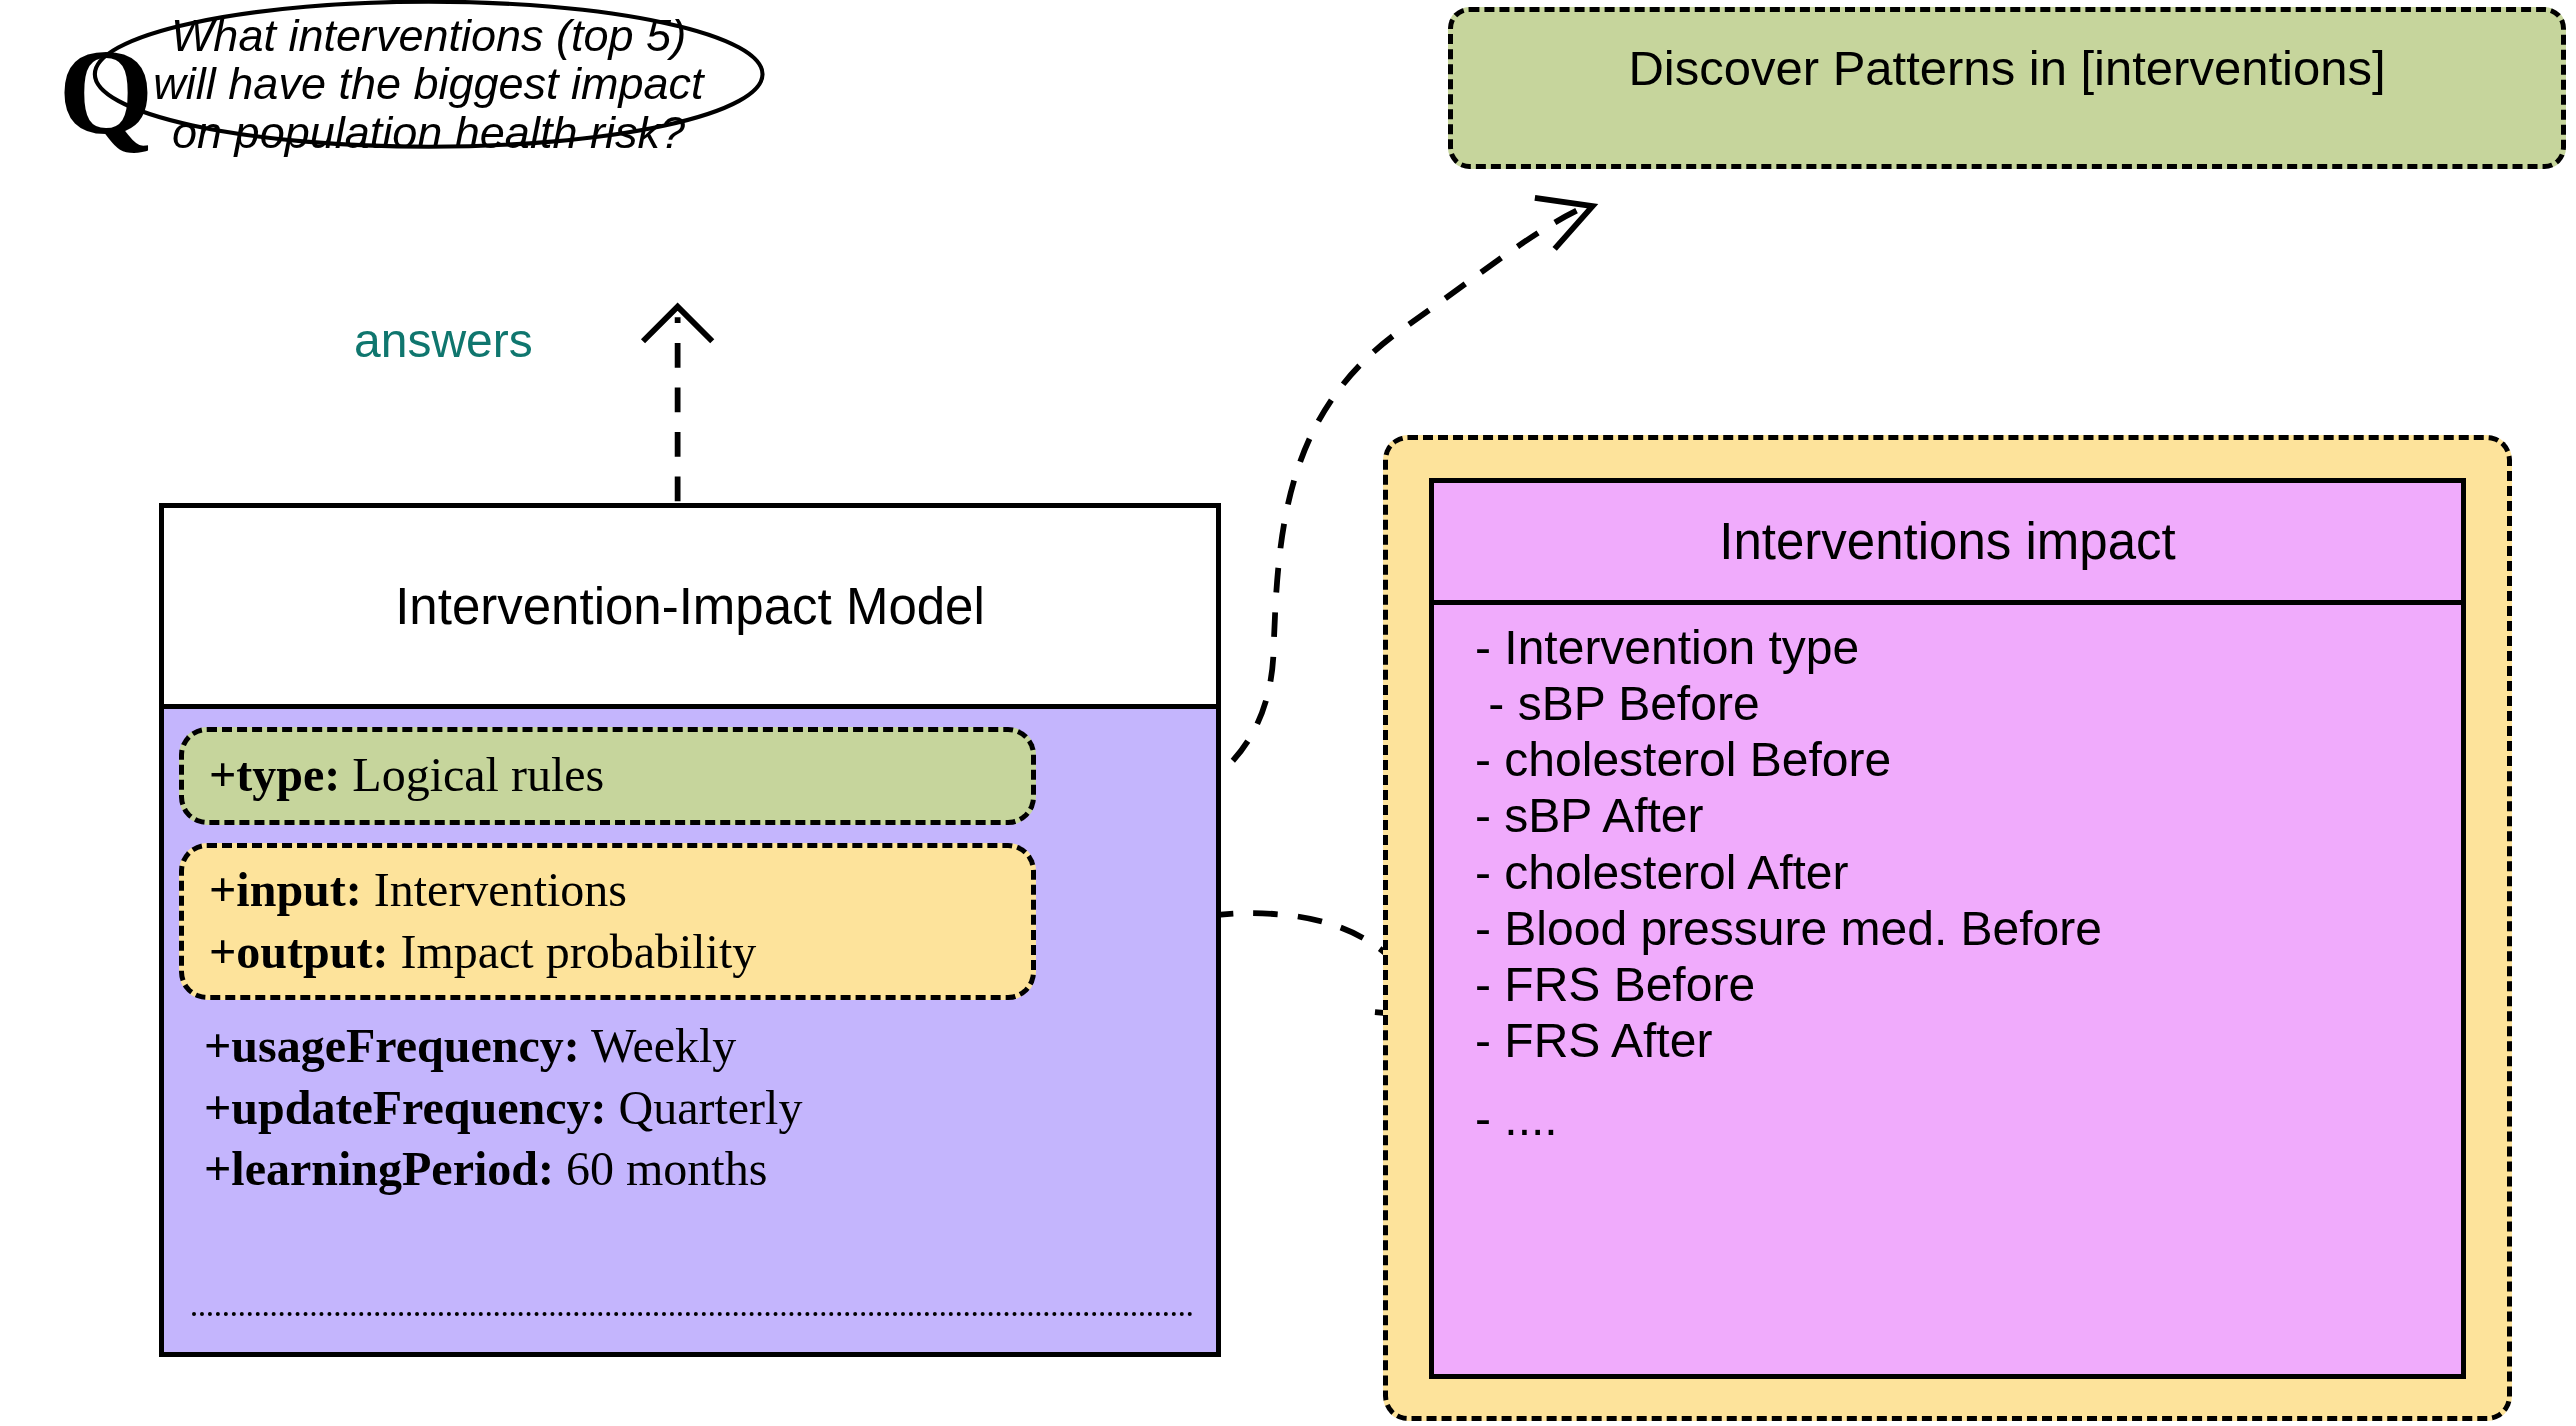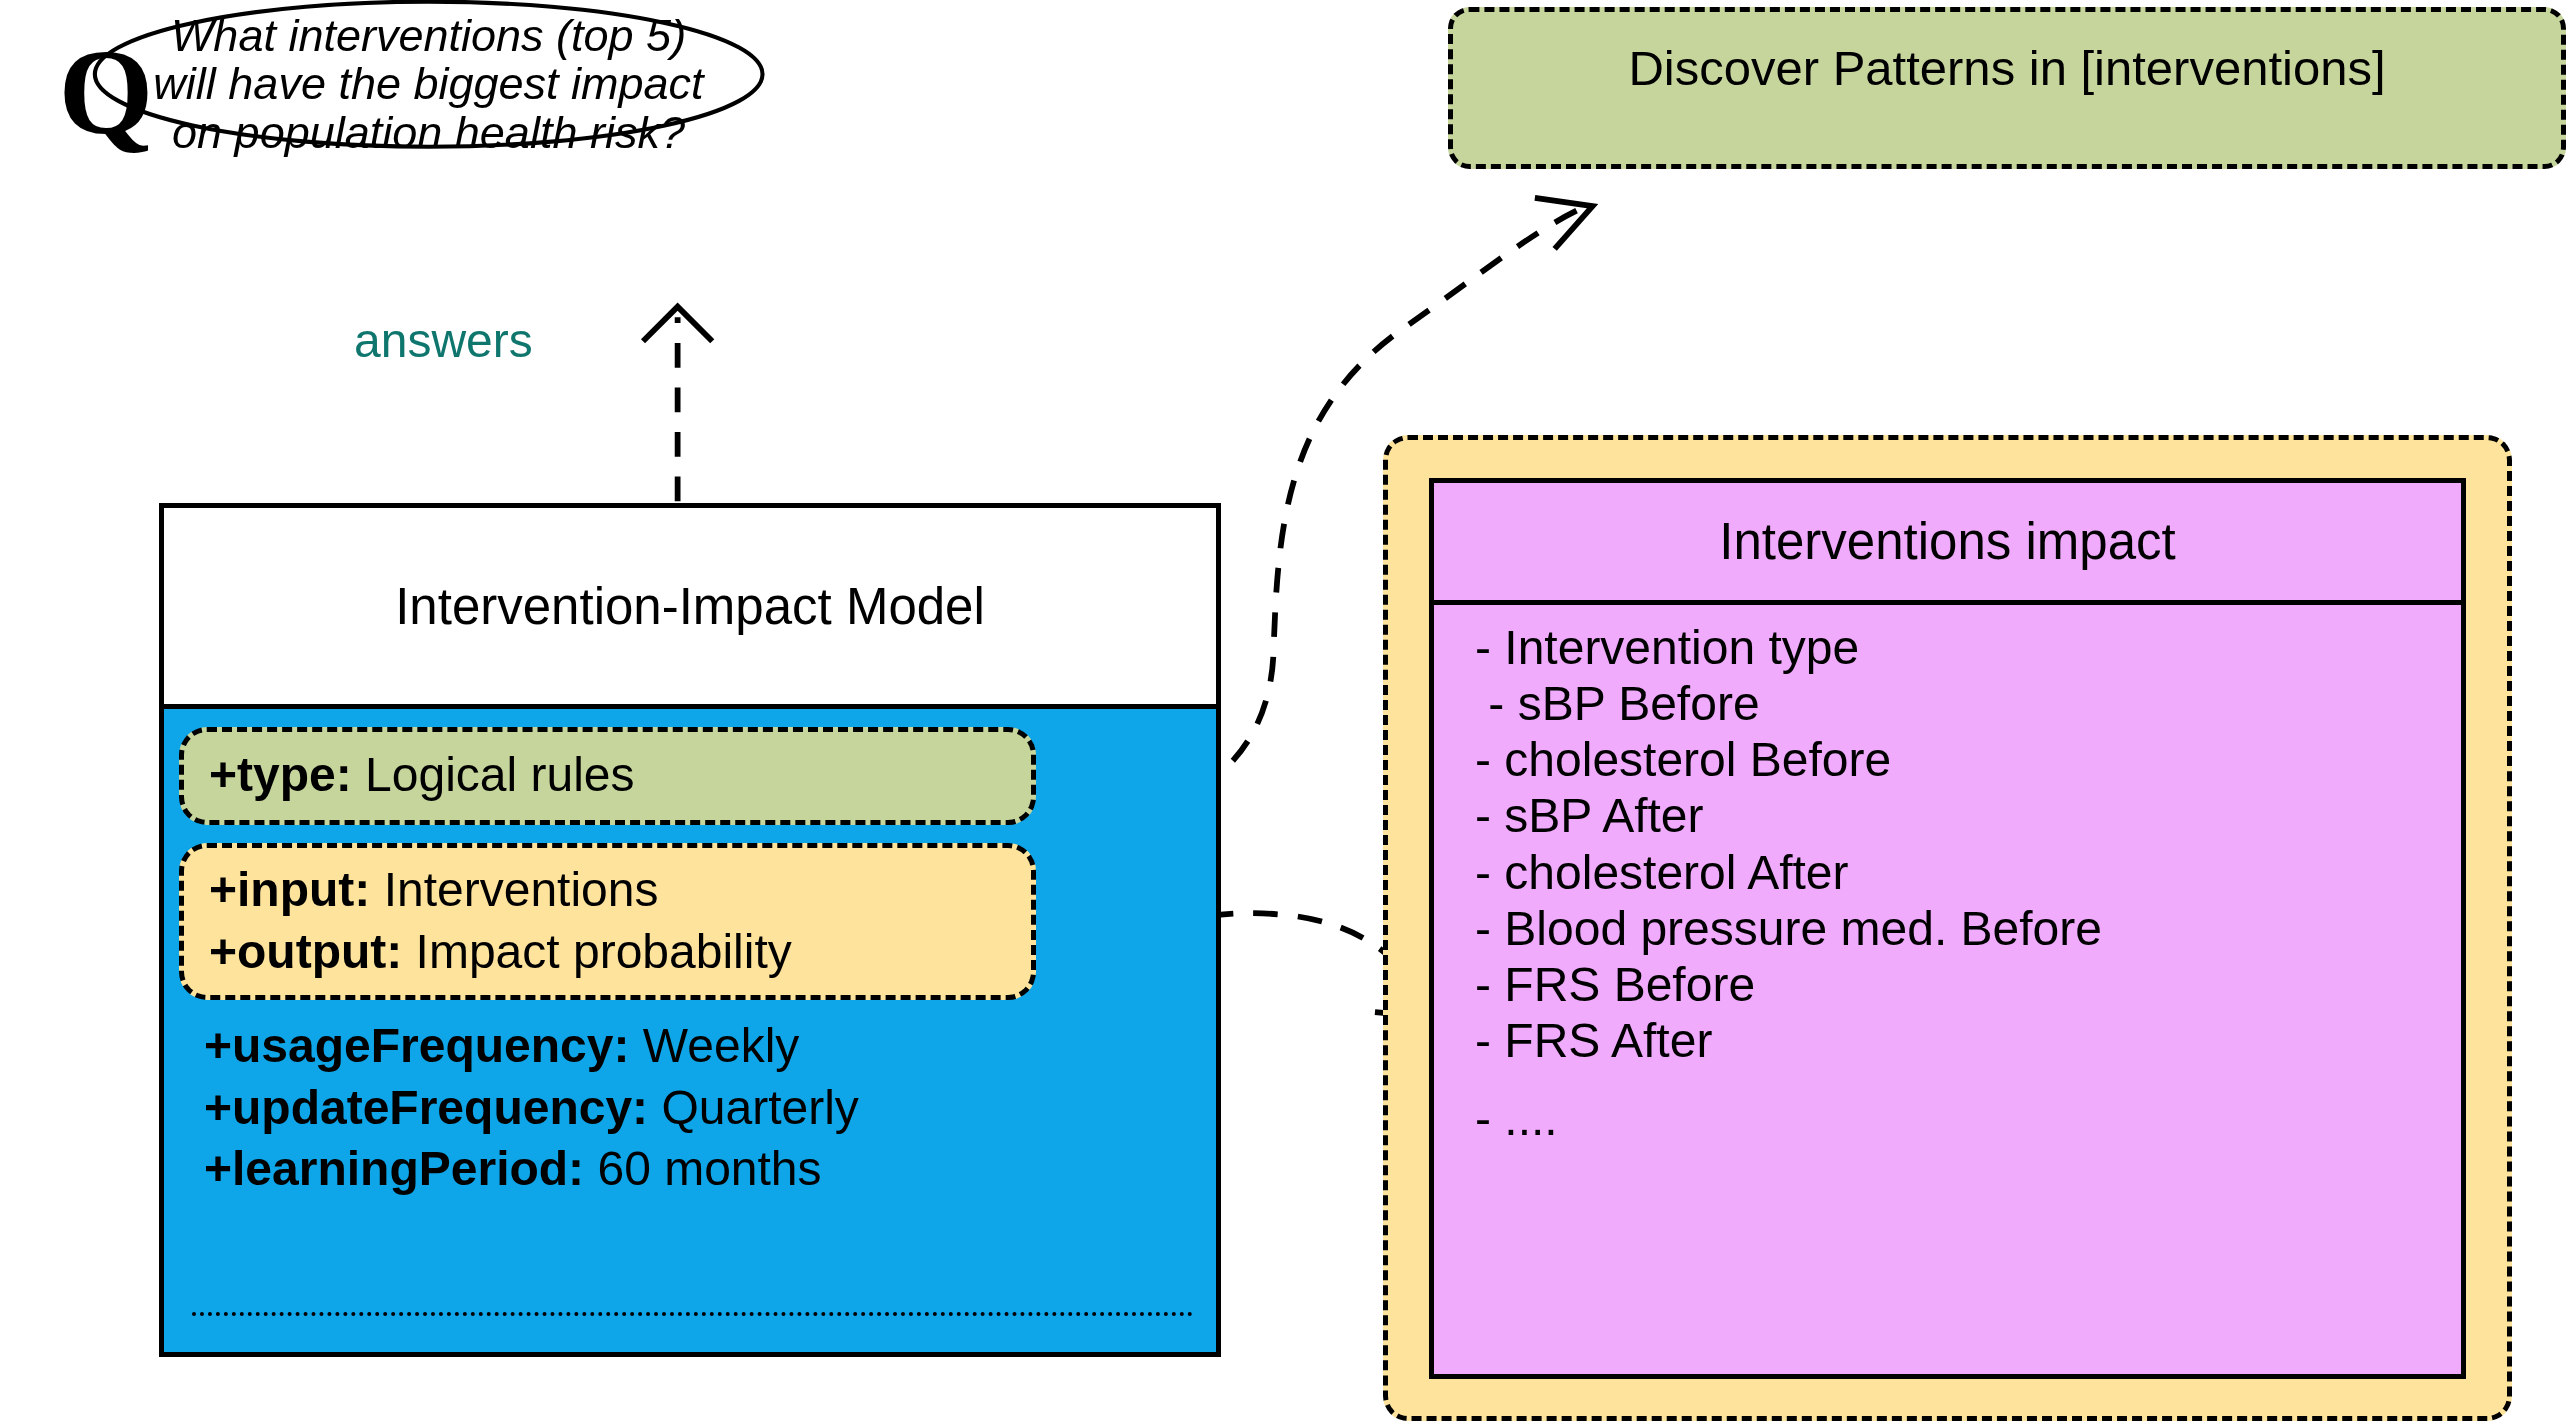--- a/index.html
+++ b/index.html
@@ -101,25 +101,26 @@
     justify-content: center;
     background: #ffffff;
     box-sizing: border-box;
   }
   .uml-title {
     font-size: 51px;
     color: #000000;
     white-space: nowrap;
   }
   .uml-body {
-    background: #0ea5e9;
+    background: #c4b5fd;
     height: 643px;
     box-sizing: border-box;
     padding: 18px 0 0 0;
     position: relative;
+    font-family: Liberation Serif, serif;
   }
   .attr-line {
     font-size: 48px;
     color: #000000;
     line-height: 1.28;
     white-space: nowrap;
     padding-left: 40px;
   }
   .attr-line b { font-weight: bold; }
 

